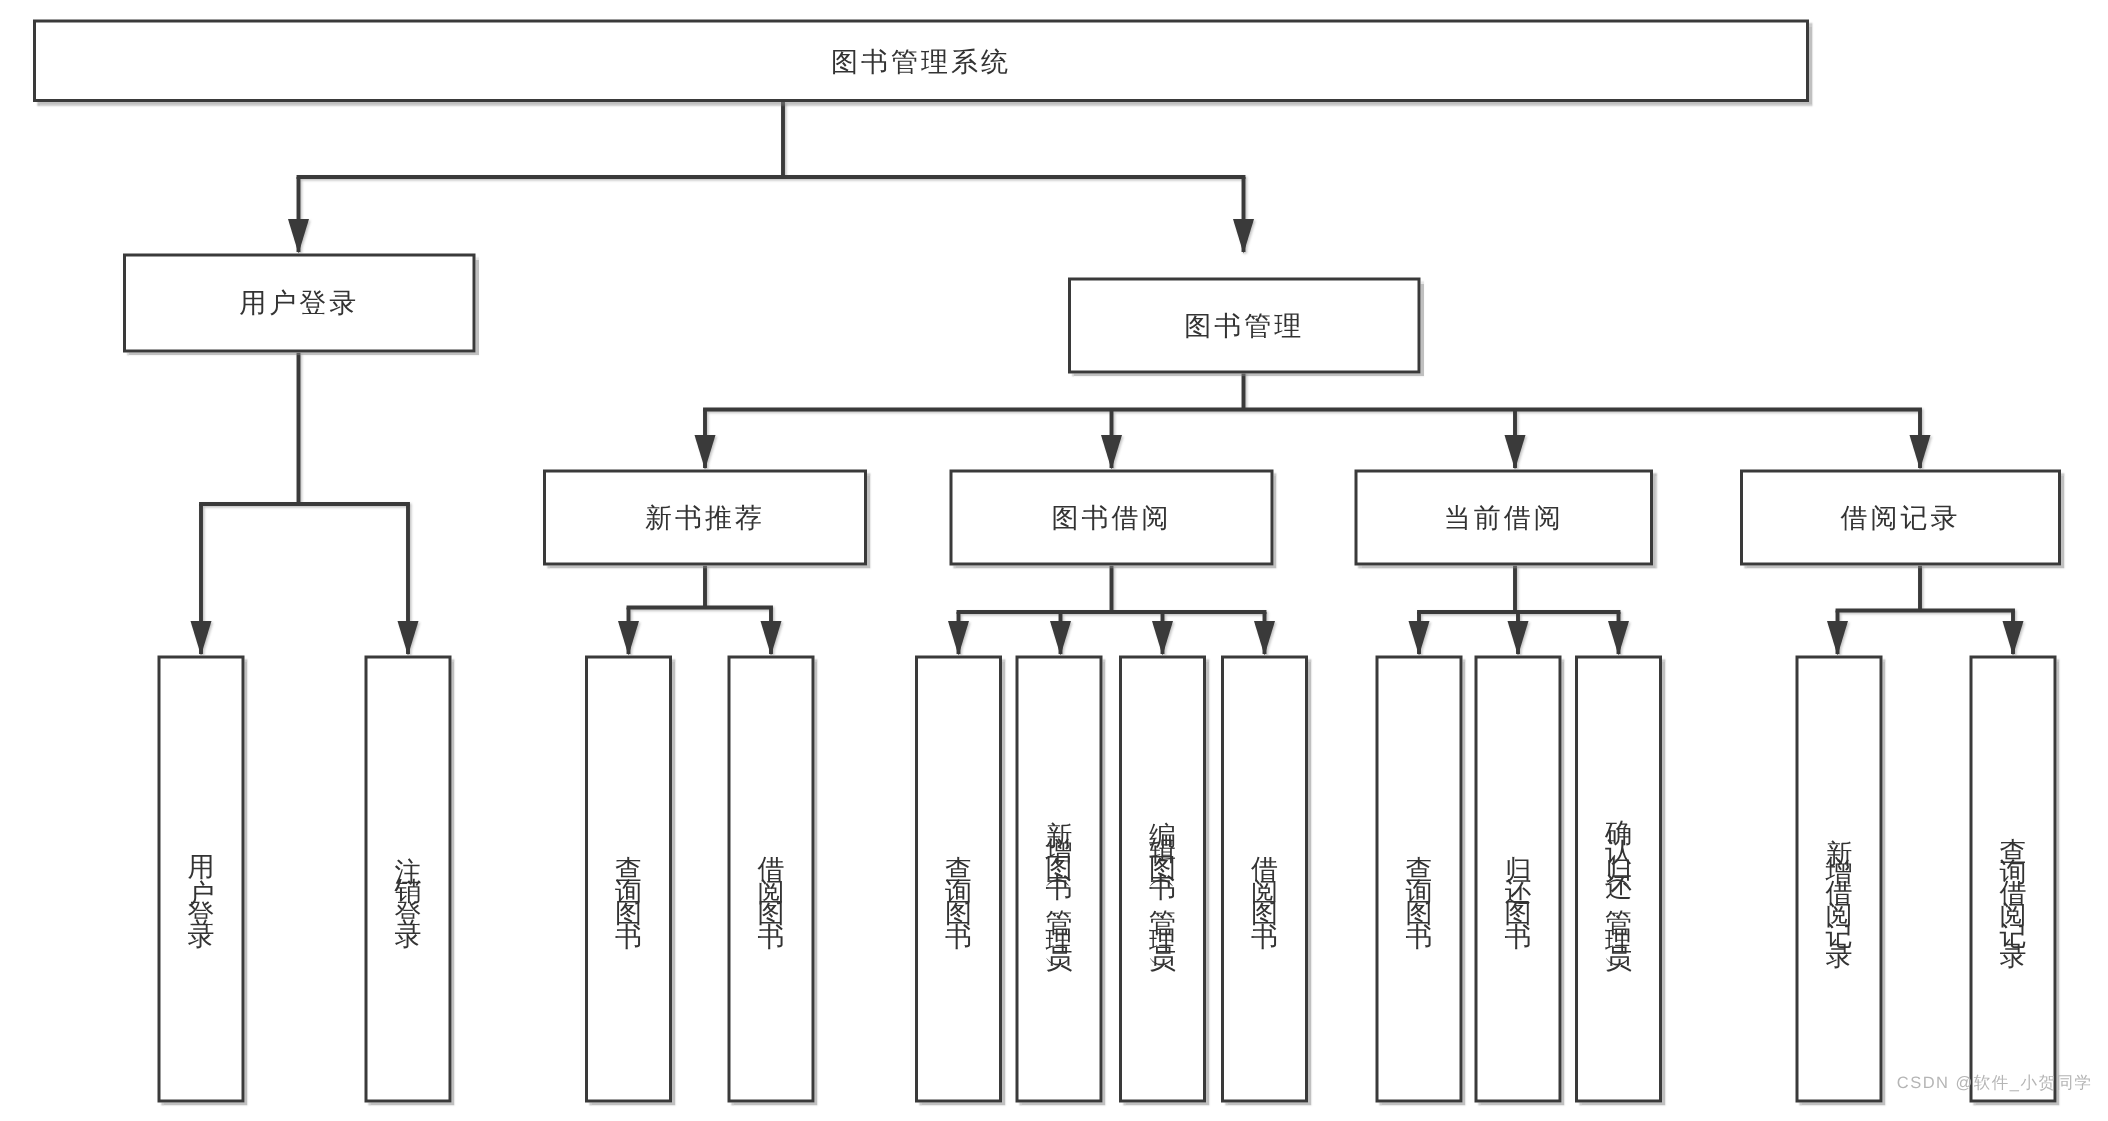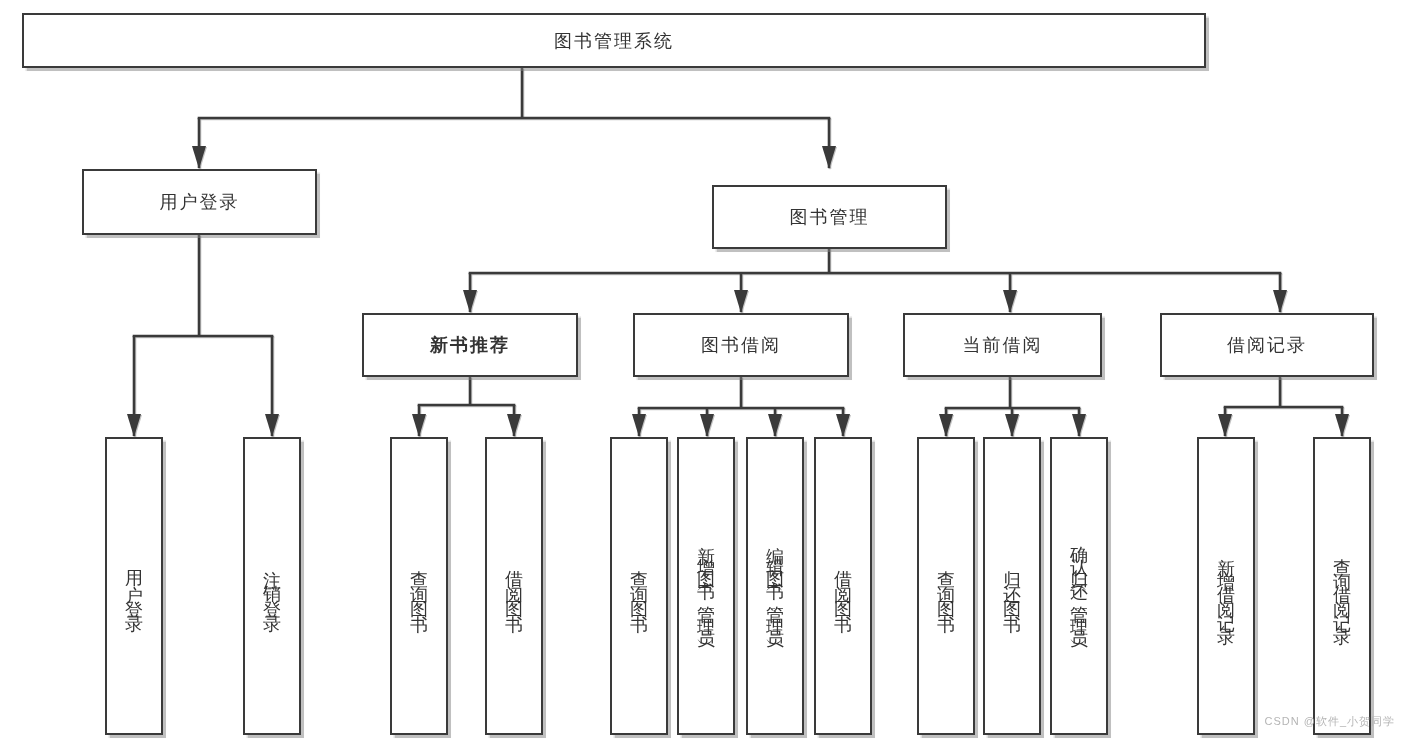--- a/index.html
+++ b/index.html
@@ -134,21 +134,21 @@
     <span>图书管理系统</span>
   </div>
 
   <div class="node h-node" style="left:82px; top:169px; width:235px; height:66px;">
     <span>用户登录</span>
   </div>
   <div class="node h-node" style="left:712px; top:169px; width:235px; height:64px;margin-top:16px;">
     <span>图书管理</span>
   </div>
 
-  <div class="node h-node" style="left:362px; top:313px; width:216px; height:64px;font-weight:bold;">
+  <div class="node h-node" style="left:362px; top:313px; width:216px; height:64px;">
     <span>新书推荐</span>
   </div>
   <div class="node h-node" style="left:633px; top:313px; width:216px; height:64px;text-align:center;">
     <span>图书借阅</span>
   </div>
   <div class="node h-node" style="left:903px; top:313px; width:199px; height:64px;">
     <span>当前借阅</span>
   </div>
   <div class="node h-node" style="left:1160px; top:313px; width:214px; height:64px;">
     <span>借阅记录</span>

